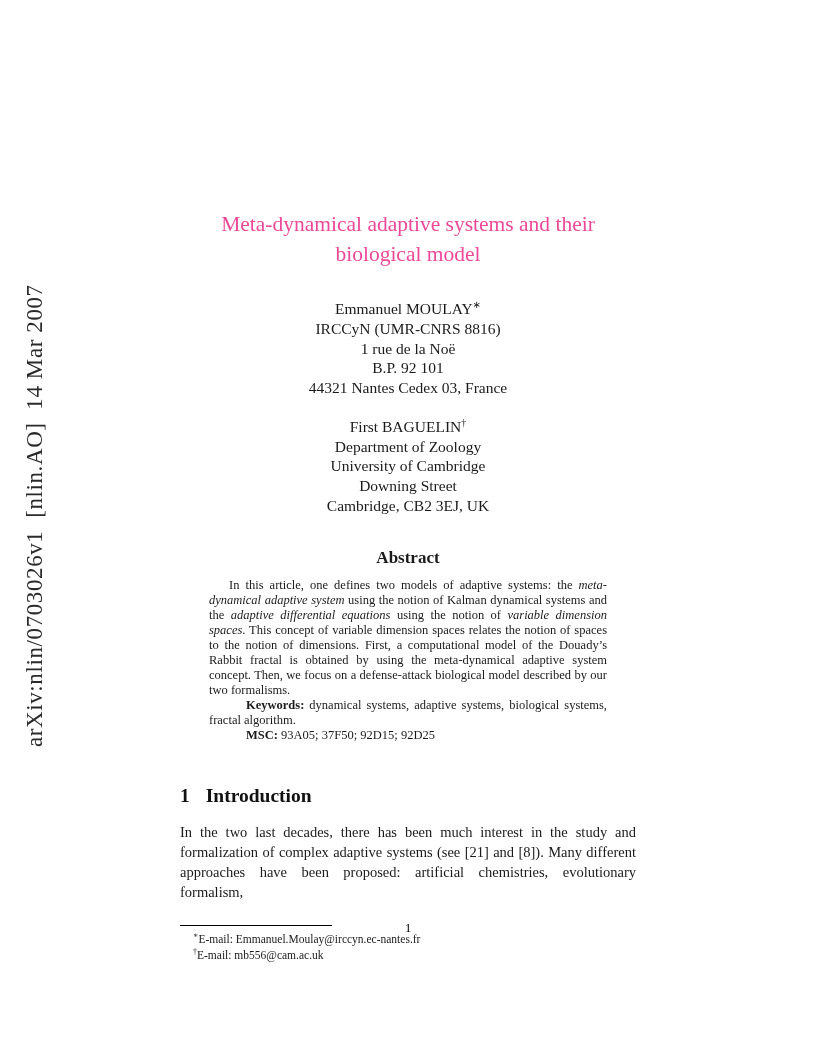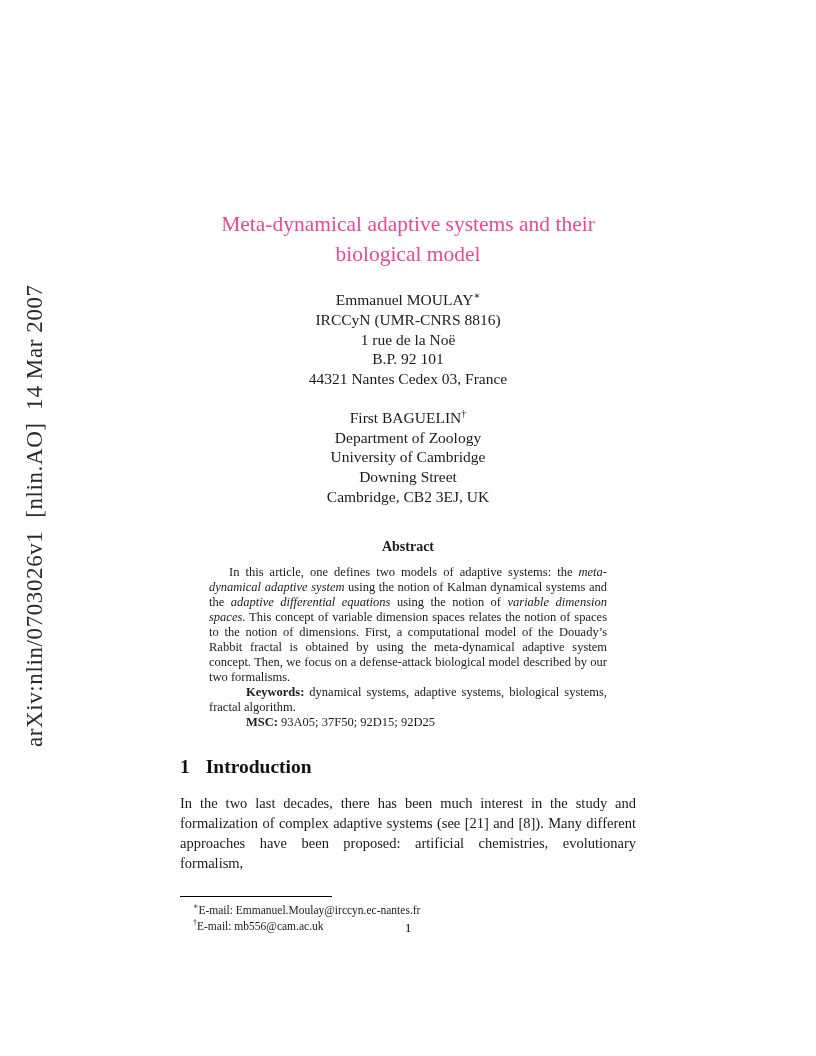--- a/index.html
+++ b/index.html
@@ -36,48 +36,48 @@
     font-size: 21.5px;
     line-height: 1.38;
     color: #ec4899;
   }
 
   .author-block {
     text-align: center;
     font-size: 15.5px;
     line-height: 1.27;
   }
-  .author-block.first { margin-top: 21px; }
+  .author-block.first { margin-top: 30px; font-family: Liberation Serif, serif; }
   .author-block.second { margin-top: 19px; }
   .author-name sup { font-size: 10px; }
 
   .abstract-block {
     width: 398px;
     margin: 33px auto 0 auto;
     font-size: 12.5px;
     line-height: 1.2;
   }
   .abstract-heading {
     text-align: center;
     font-weight: bold;
-    font-size: 14px;
+    font-size: 17px;
     margin-bottom: 9px;
   }
   .abstract-text {
     text-align: justify;
     text-indent: 20px;
   }
   .abstract-text .it { font-style: italic; }
   .kw-line, .msc-line {
     text-align: justify;
   }
   .kw-line b, .msc-line b { font-weight: bold; margin-left: 37px; }
 
   .section-heading {
-    margin-top: 26px;
+    margin-top: 42px;
     font-size: 19.5px;
     font-weight: bold;
     color: #111;
   }
   .section-heading .sec-num { margin-right: 16px; }
 
   .body-paragraph {
     margin-top: 15px;
     font-size: 14.5px;
     line-height: 1.38;

